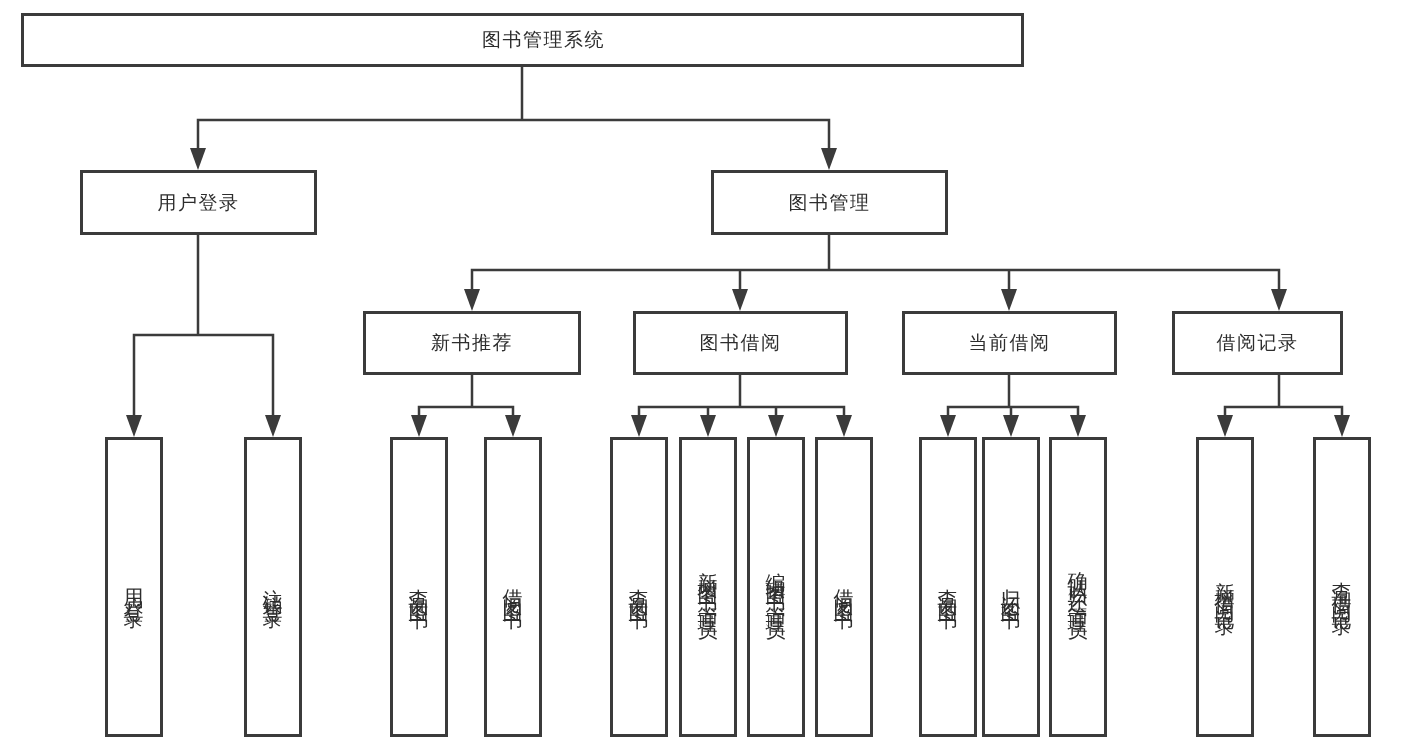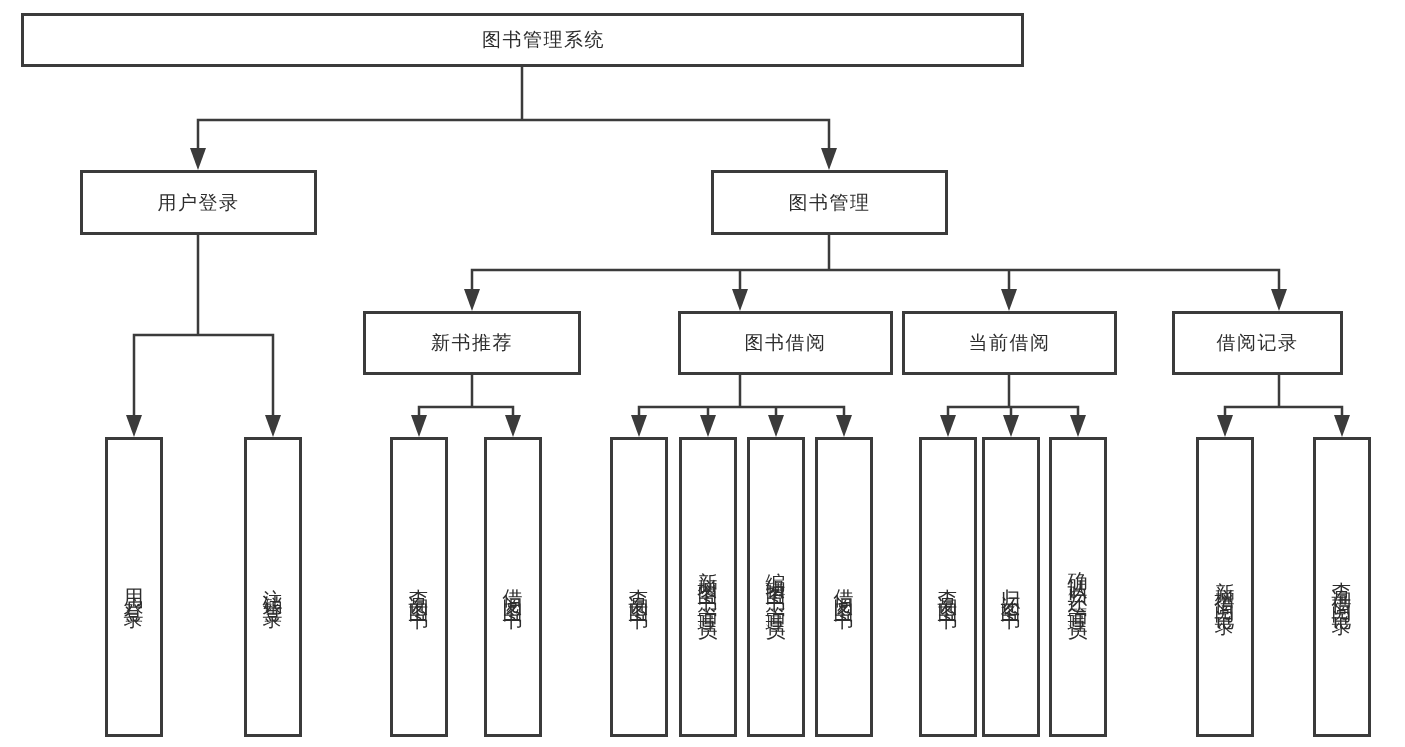--- a/index.html
+++ b/index.html
@@ -115,21 +115,21 @@
   <div class="node h" style="left:80px;top:170px;width:237px;height:65px;">
     <span>用户登录</span>
   </div>
   <div class="node h" style="left:711px;top:170px;width:237px;height:65px;justify-content:center;">
     <span>图书管理</span>
   </div>
 
   <div class="node h" style="left:363px;top:311px;width:218px;height:64px;text-align:right;">
     <span>新书推荐</span>
   </div>
-  <div class="node h" style="left:633px;top:311px;width:215px;height:64px;margin-left:45px;">
+  <div class="node h" style="left:633px;top:311px;width:215px;height:64px;">
     <span>图书借阅</span>
   </div>
   <div class="node h" style="left:902px;top:311px;width:215px;height:64px;">
     <span>当前借阅</span>
   </div>
   <div class="node h" style="left:1172px;top:311px;width:171px;height:64px;">
     <span>借阅记录</span>
   </div>
 
   <div class="node v" style="left:105px;top:437px;width:58px;height:300px;">

